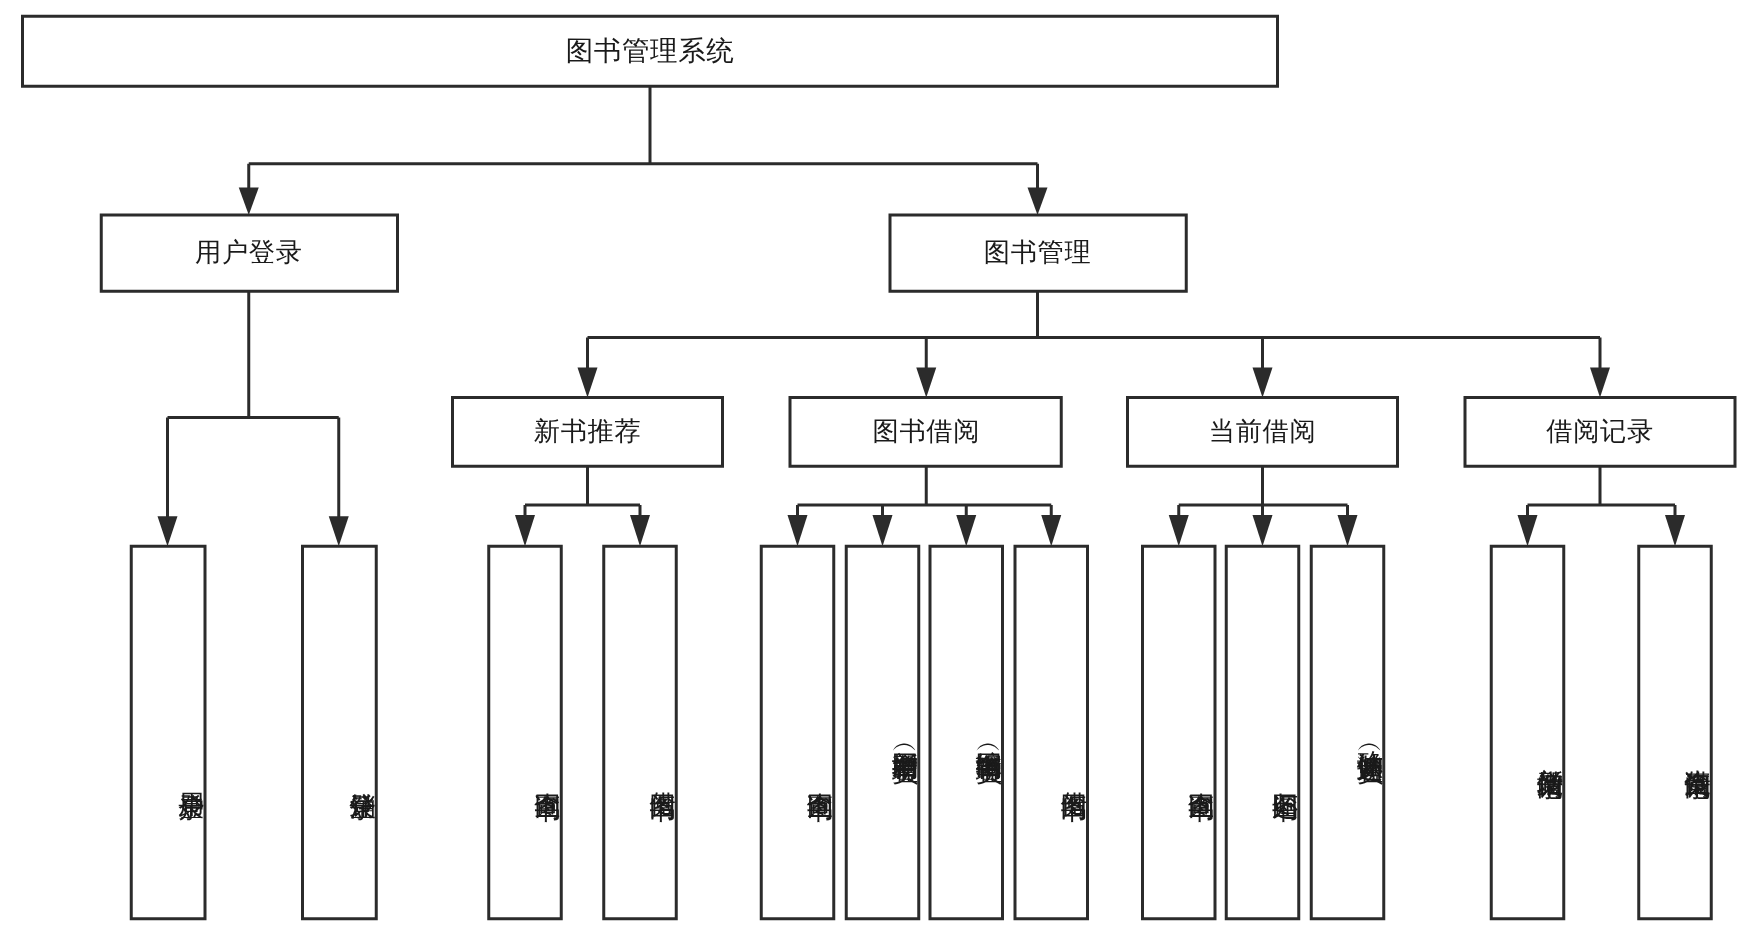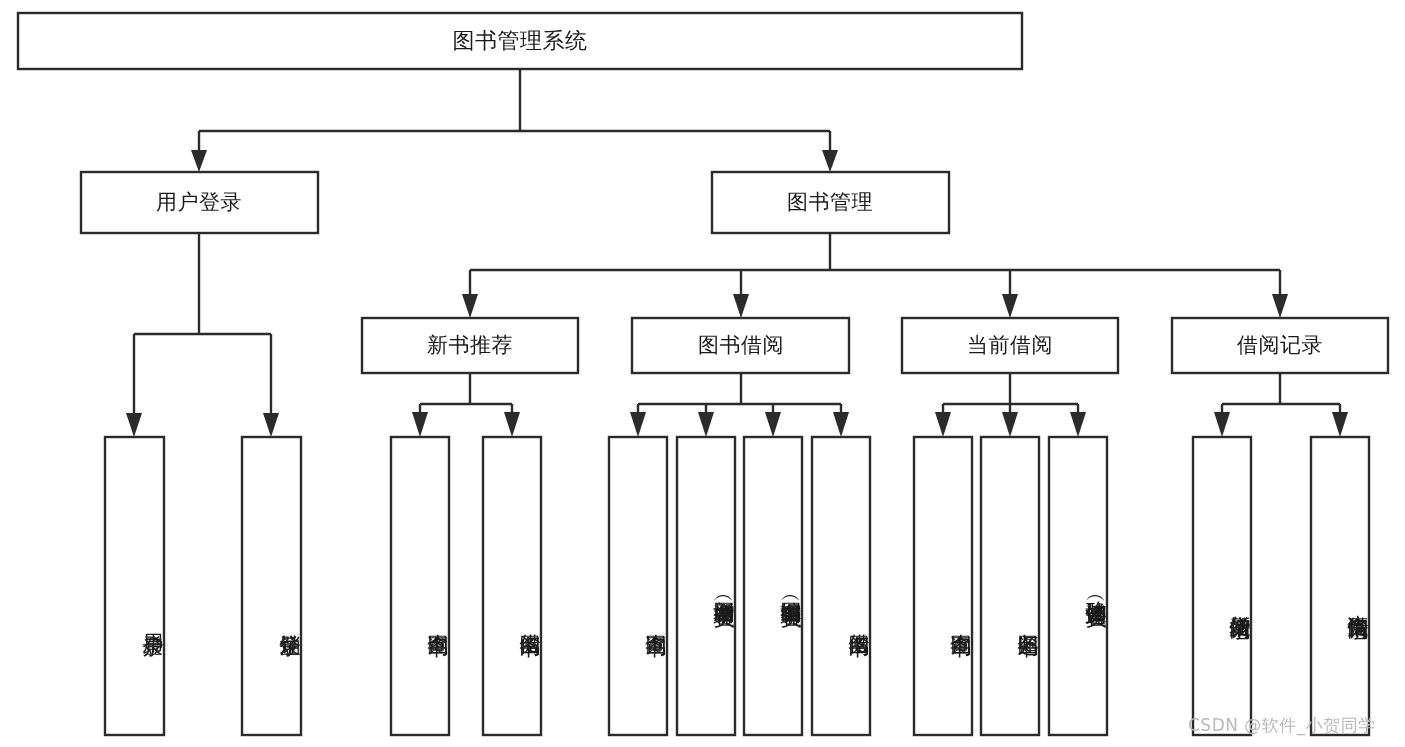--- a/index.html
+++ b/index.html
@@ -223,14 +223,13 @@
   <div class="leaf-label" style="left:609px;  top:505px; width:58px; height:228px;">查询图书</div>
   <div class="leaf-label" style="left:677px;  top:443px; width:58px; height:290px;">新增图书（管理员）</div>
   <div class="leaf-label" style="left:744px;  top:443px; width:58px; height:290px;">编辑图书（管理员）</div>
   <div class="leaf-label" style="left:812px;  top:505px; width:58px; height:228px;">借阅图书</div>
   <div class="leaf-label" style="left:914px;  top:505px; width:58px; height:228px;">查询图书</div>
   <div class="leaf-label" style="left:981px;  top:505px; width:58px; height:228px;">归还图书</div>
   <div class="leaf-label" style="left:1049px; top:443px; width:58px; height:290px;">确认归还（管理员）</div>
   <div class="leaf-label" style="left:1193px; top:468px; width:58px; height:265px;">新增借阅记录</div>
   <div class="leaf-label" style="left:1311px; top:468px; width:58px; height:265px;">查询借阅记录</div>
 
-  <div class="watermark">CSDN @软件_小贺同学</div>
 </div>
 
 </body></html>

